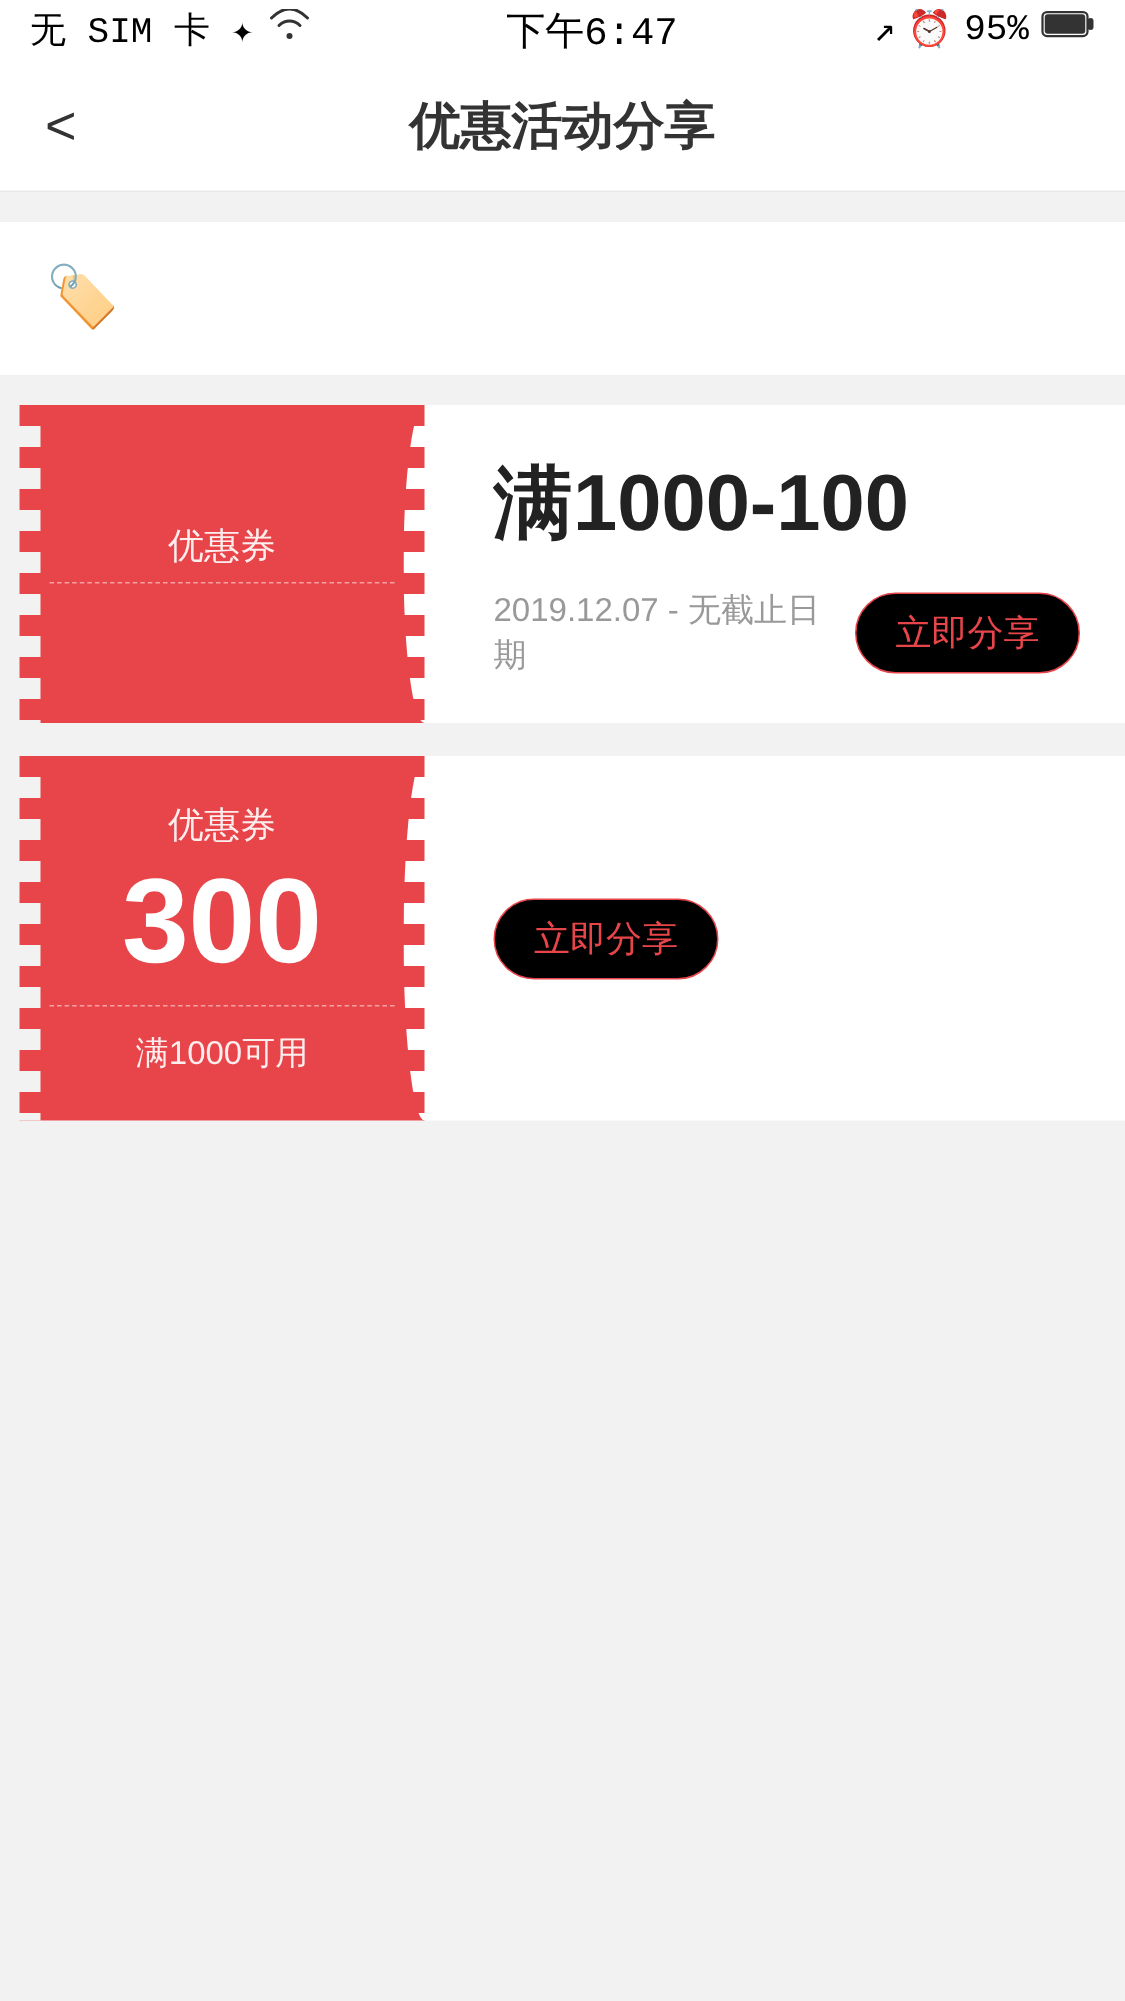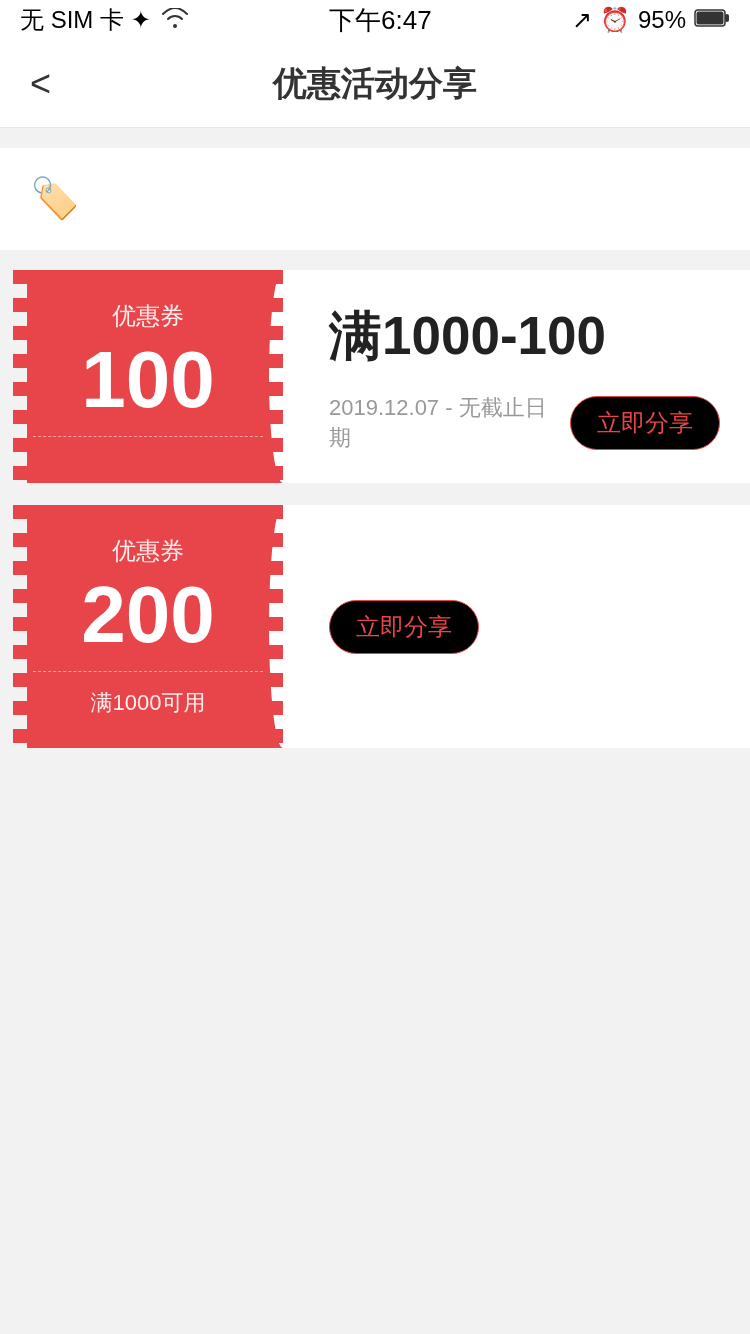--- a/index.html
+++ b/index.html
@@ -16,20 +16,21 @@
     .status-bar {
       width: 100%;
       height: 40px;
       background: #fff;
       display: flex;
       align-items: center;
       justify-content: space-between;
       padding: 0 20px;
       font-size: 24px;
       font-weight: 500;
+      font-family: Liberation Mono, monospace;
     }
     .status-left {
       display: flex;
       align-items: center;
       gap: 10px;
     }
     .status-center {
       font-size: 26px;
       font-weight: 500;
     }
@@ -273,36 +274,35 @@
 </div>
 
 <div class="section-header">
   <span class="section-icon">🏷️</span>
 </div>
 
 <div class="coupon-list" id="coupon-list">
 <div class="coupon-card">
       <div class="coupon-left">
         <span class="coupon-label">优惠券</span>
-        <span class="coupon-amount">100</span>
         <hr class="coupon-divider">
       </div>
       <div class="coupon-right">
         <span class="coupon-name">满1000-100</span>
         <div class="coupon-meta">
           <span class="coupon-date">2019.12.07 - 无截止日期</span>
           <button class="share-btn">立即分享</button>
         </div>
       </div>
     </div>
     <div class="coupon-separator"></div>
     <div class="coupon-card">
       <div class="coupon-left">
         <span class="coupon-label">优惠券</span>
-        <span class="coupon-amount">200</span>
+        <span class="coupon-amount">300</span>
         <hr class="coupon-divider">
         <span class="coupon-condition">满1000可用</span>
       </div>
       <div class="coupon-right">
         <div class="coupon-meta">
           <button class="share-btn">立即分享</button>
         </div>
       </div>
     </div>
   </div>

